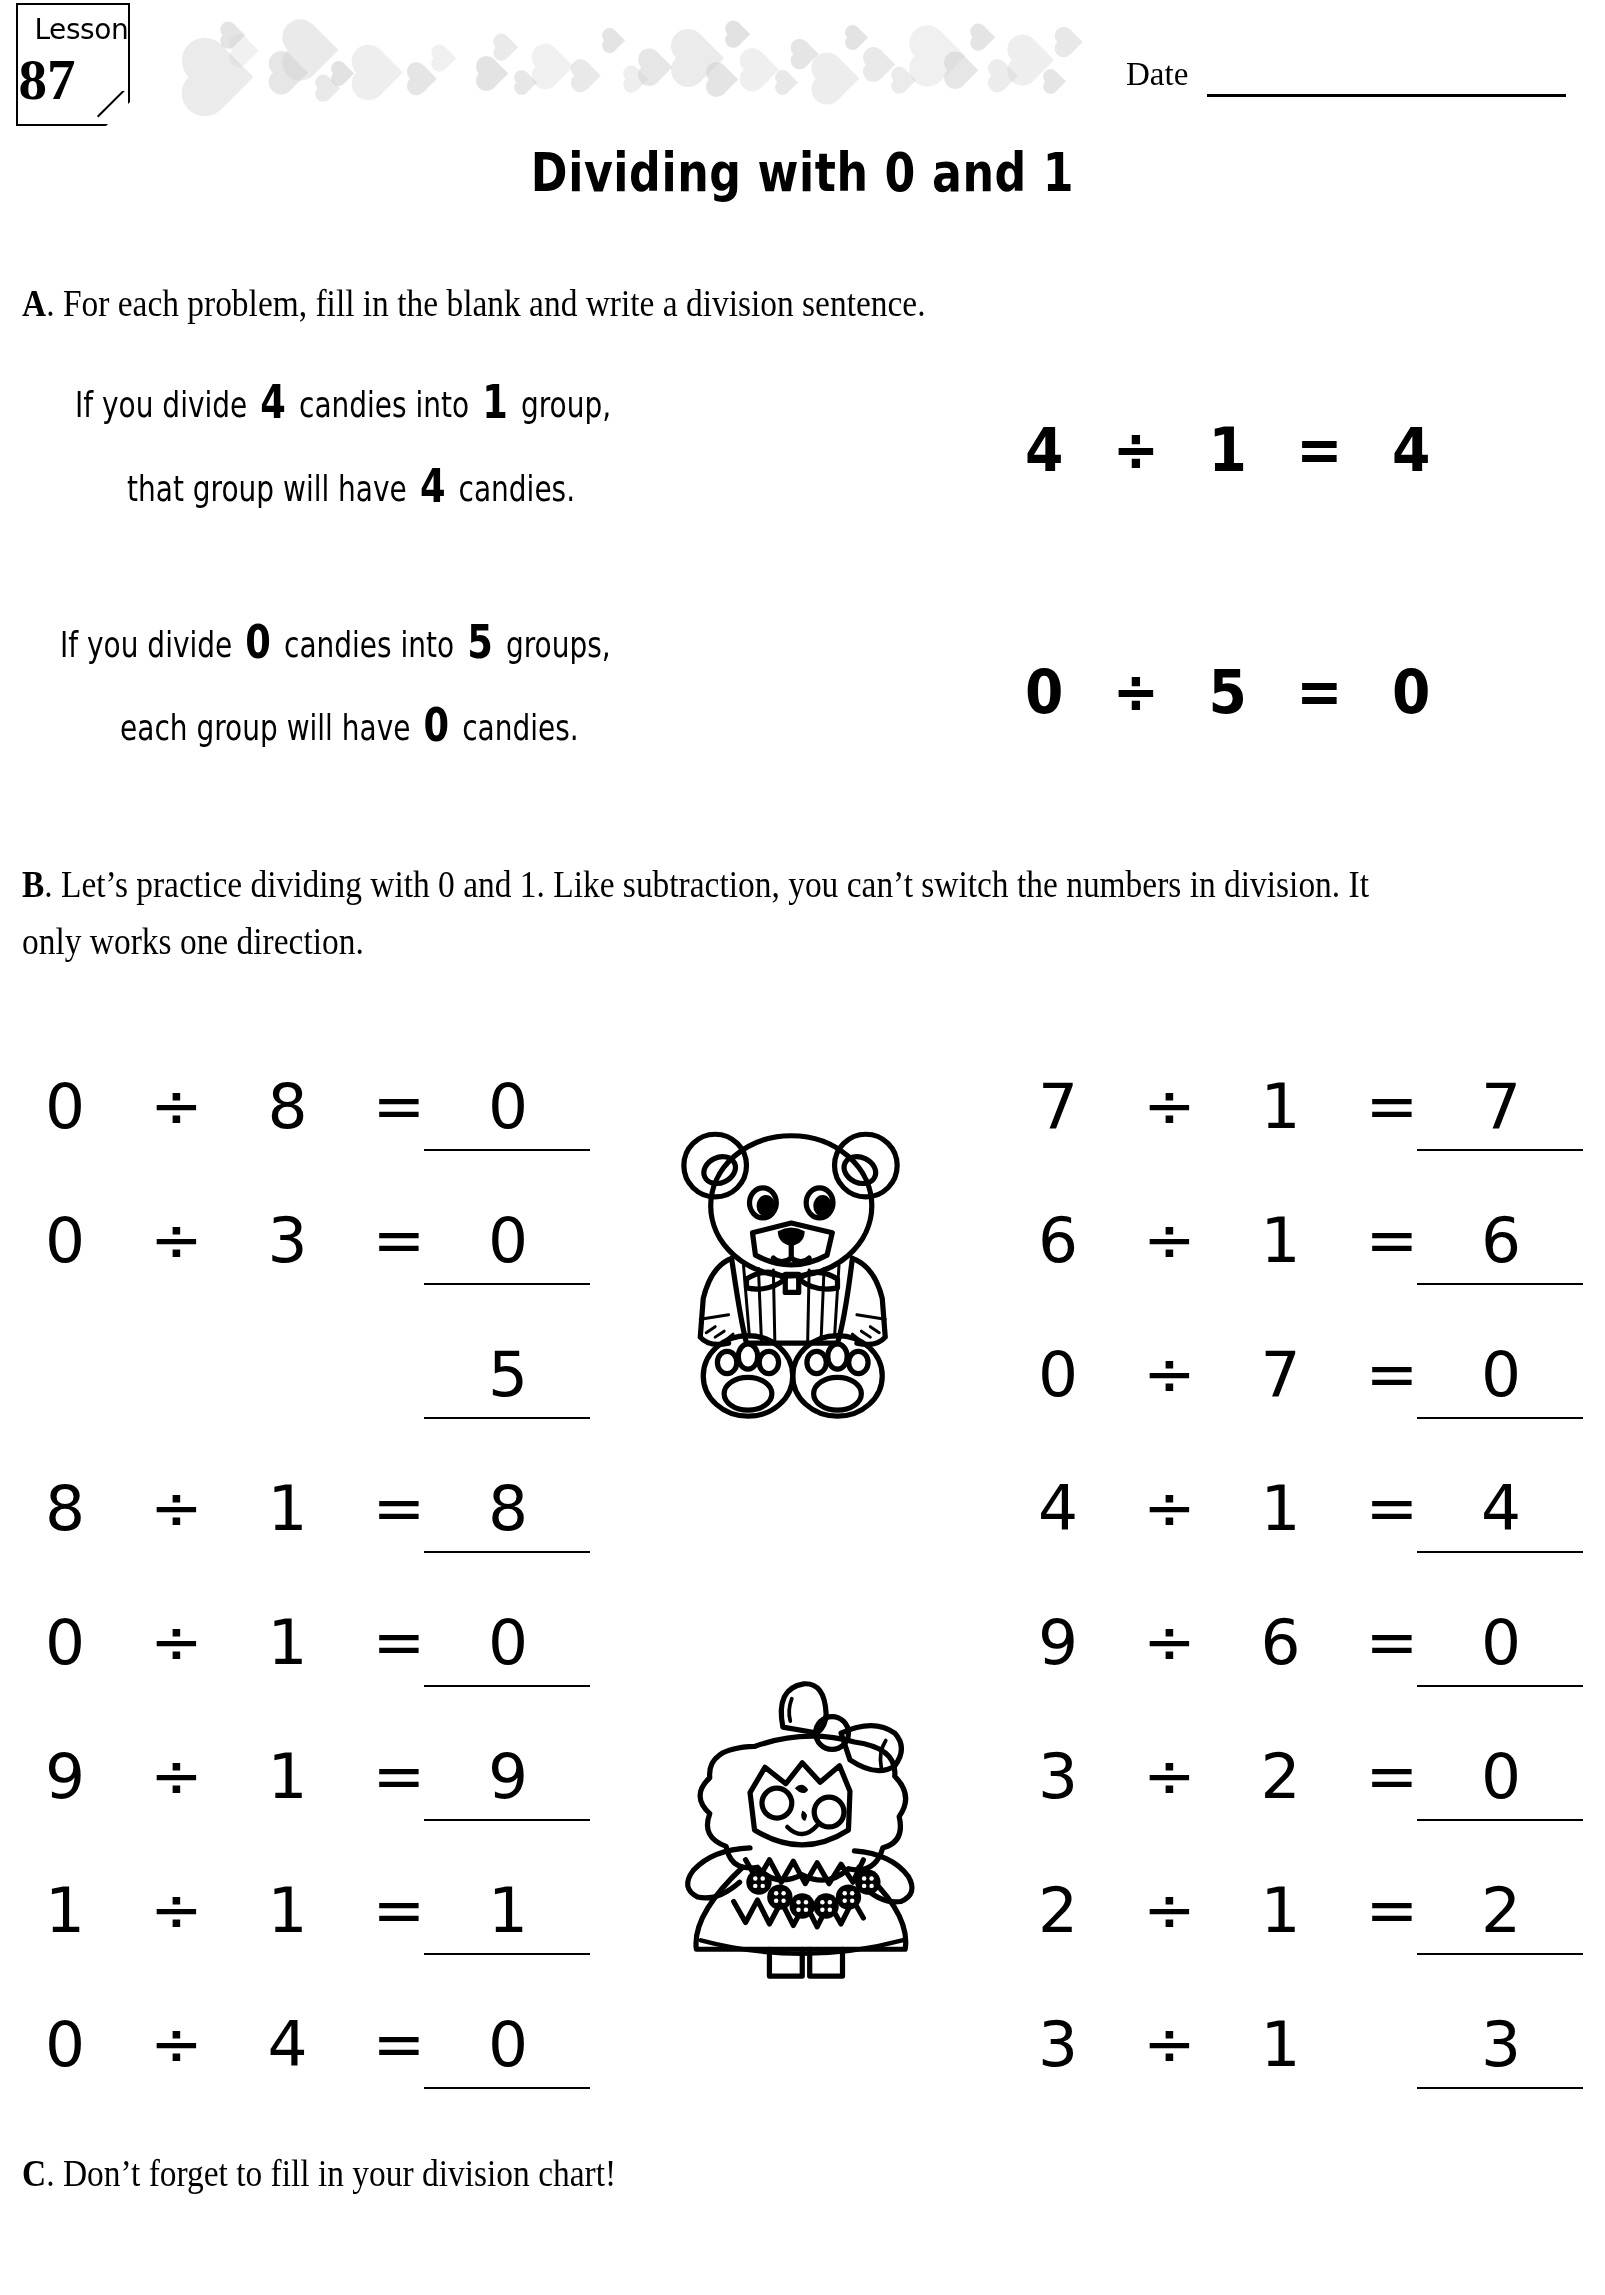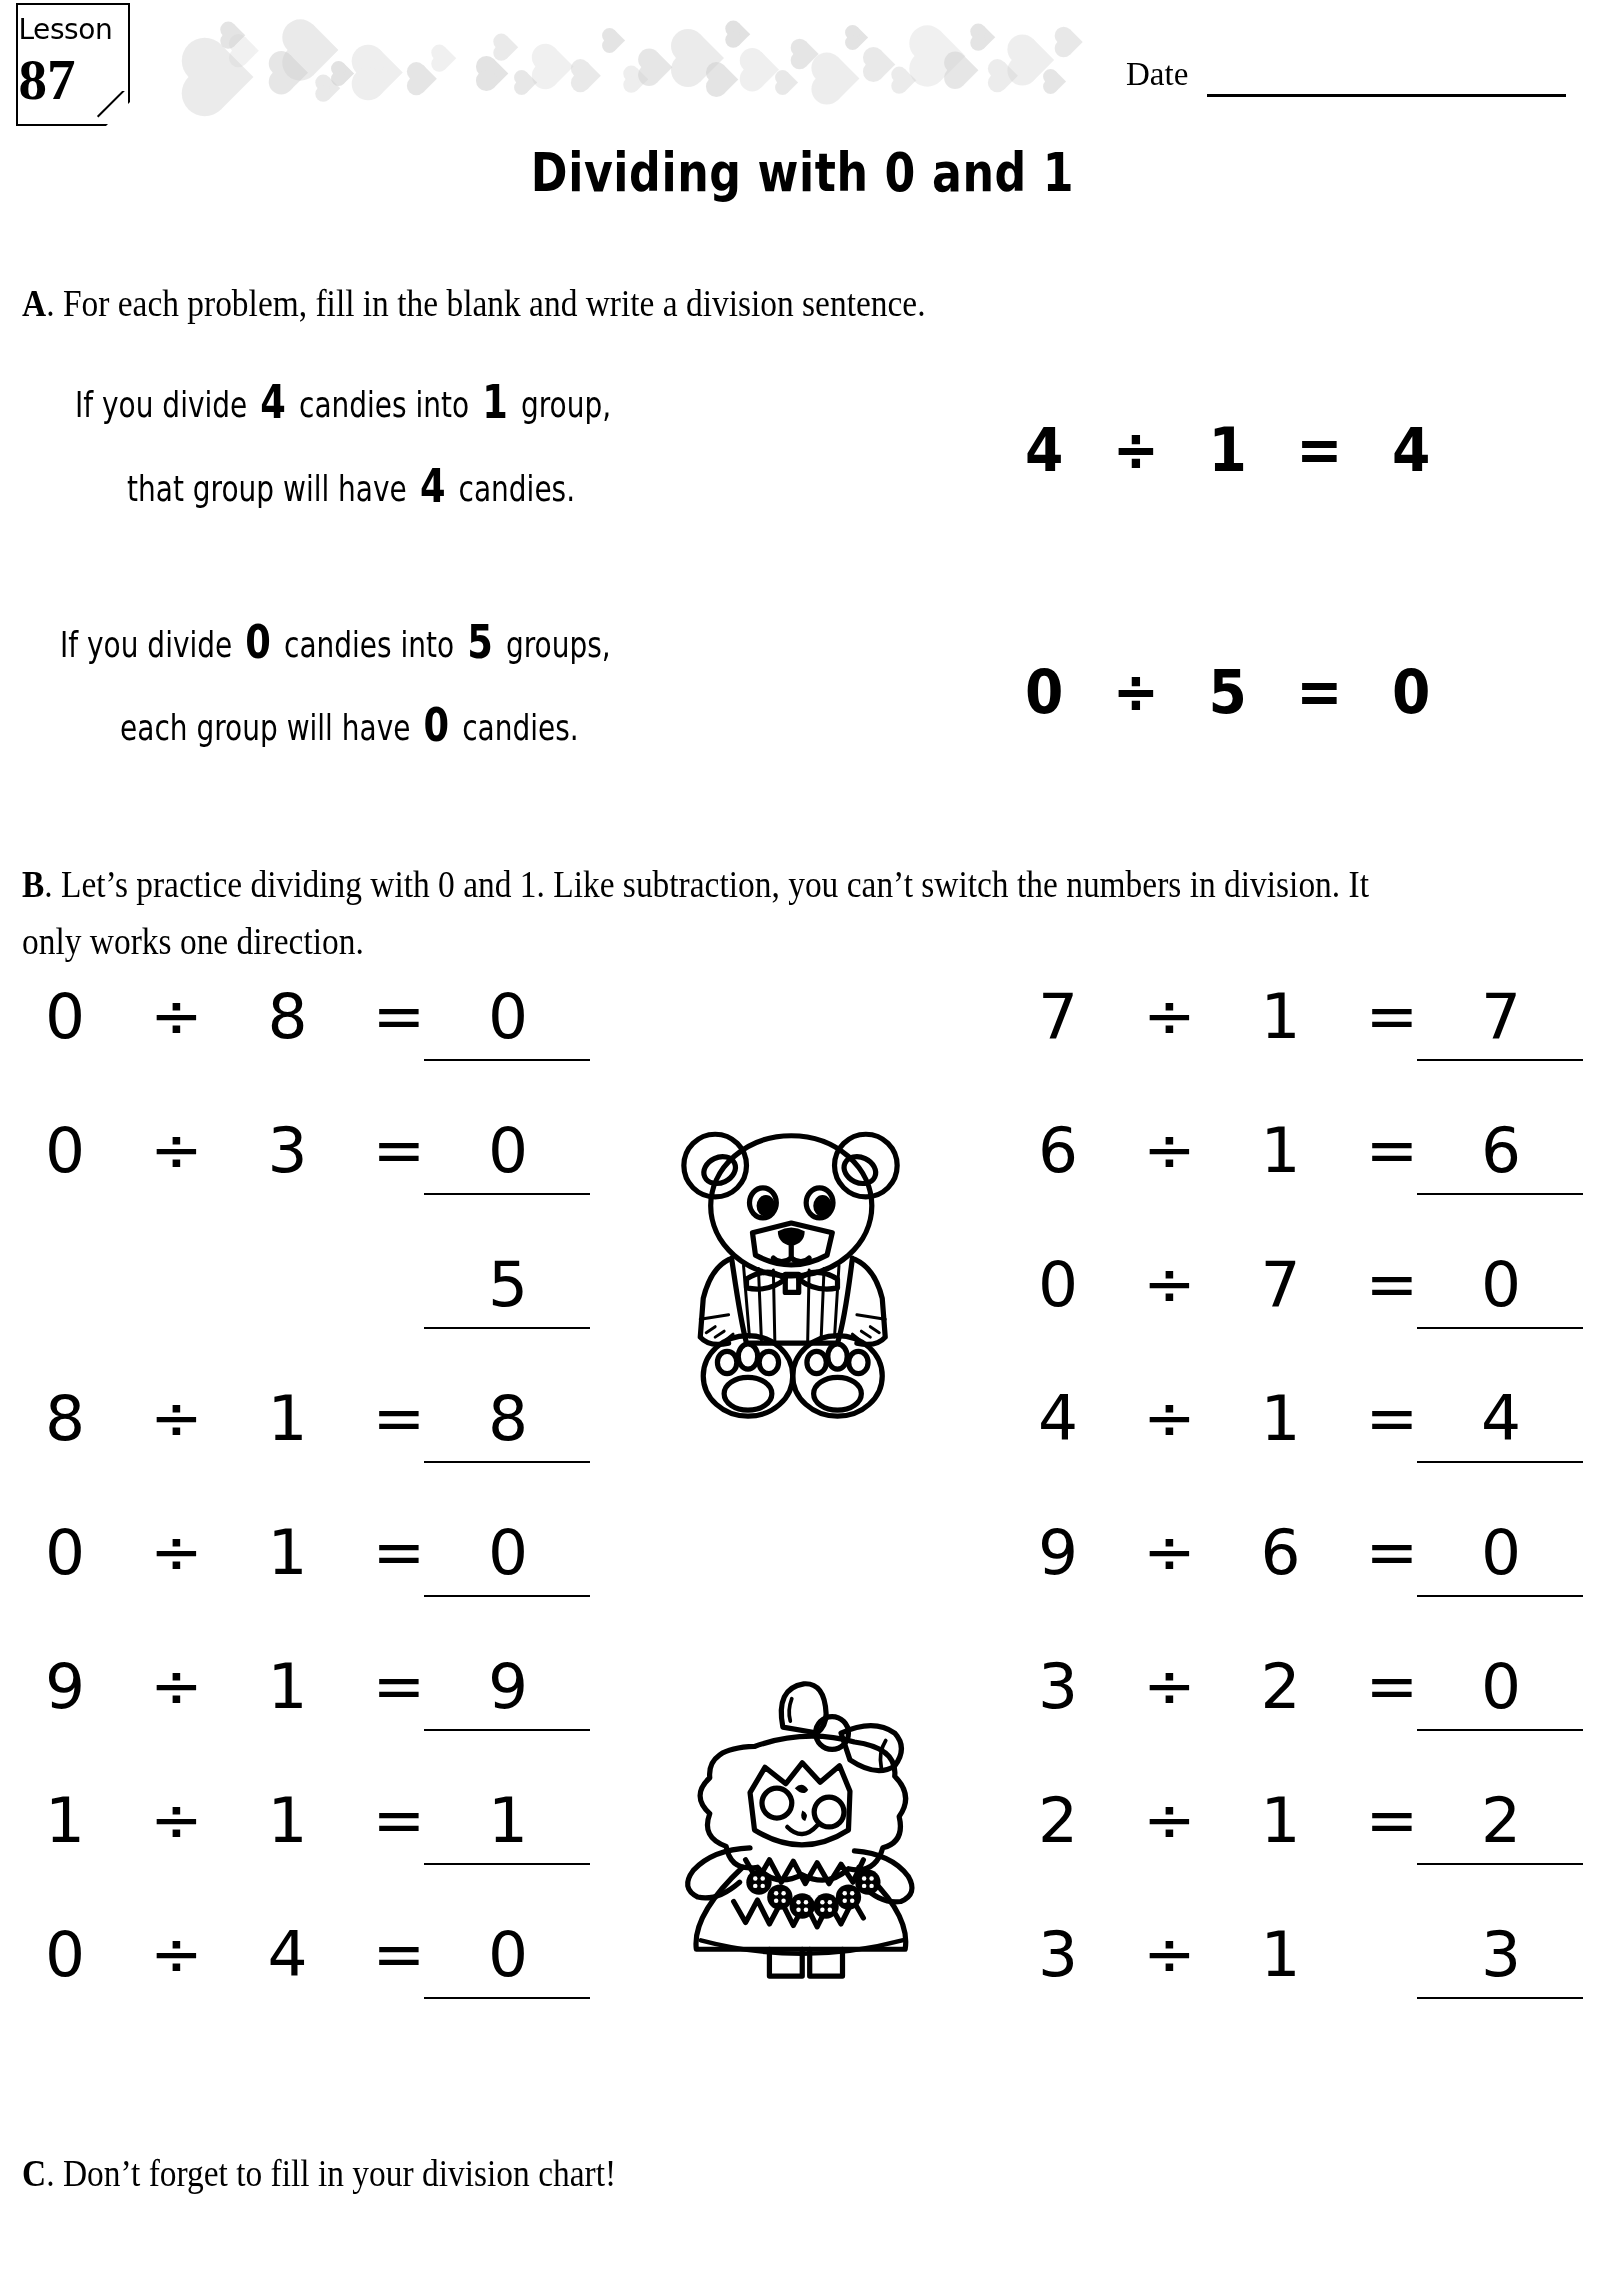--- a/index.html
+++ b/index.html
@@ -32,21 +32,21 @@
     height: 123px;
     border: 2.2px solid #000;
     box-sizing: border-box;
     background: #fff;
   }
   #lesson-word {
     position: absolute;
     top: 10.5px;
     left: 0;
     width: 100%;
-    text-align: left;
+    text-align: right;
     font-family: "DejaVu Sans", sans-serif;
     font-size: 28px;
     line-height: 1;
     letter-spacing: -0.4px;
   }
   #lesson-number {
     position: absolute;
     top: 46px;
     left: 0;
     width: 100%;
@@ -191,21 +191,21 @@
     letter-spacing: 16.4px;
     transform: scaleX(0.92);
     transform-origin: left center;
   }
   #eq-a1 { left: 1025px; top: 420px; }
   #eq-a2 { left: 1025px; top: 662px; }
 
   
   #practice {
     position: absolute;
-    top: 980px;
+    top: 1070px;
     left: 0;
     width: 1605px;
     height: 1106px;
   }
   .prob-col { position: absolute; top: 0; width: 598px; }
   #col-left  { left: 45px; }
   #col-right { left: 1038px; }
 
   .prob-row {
     position: relative;

